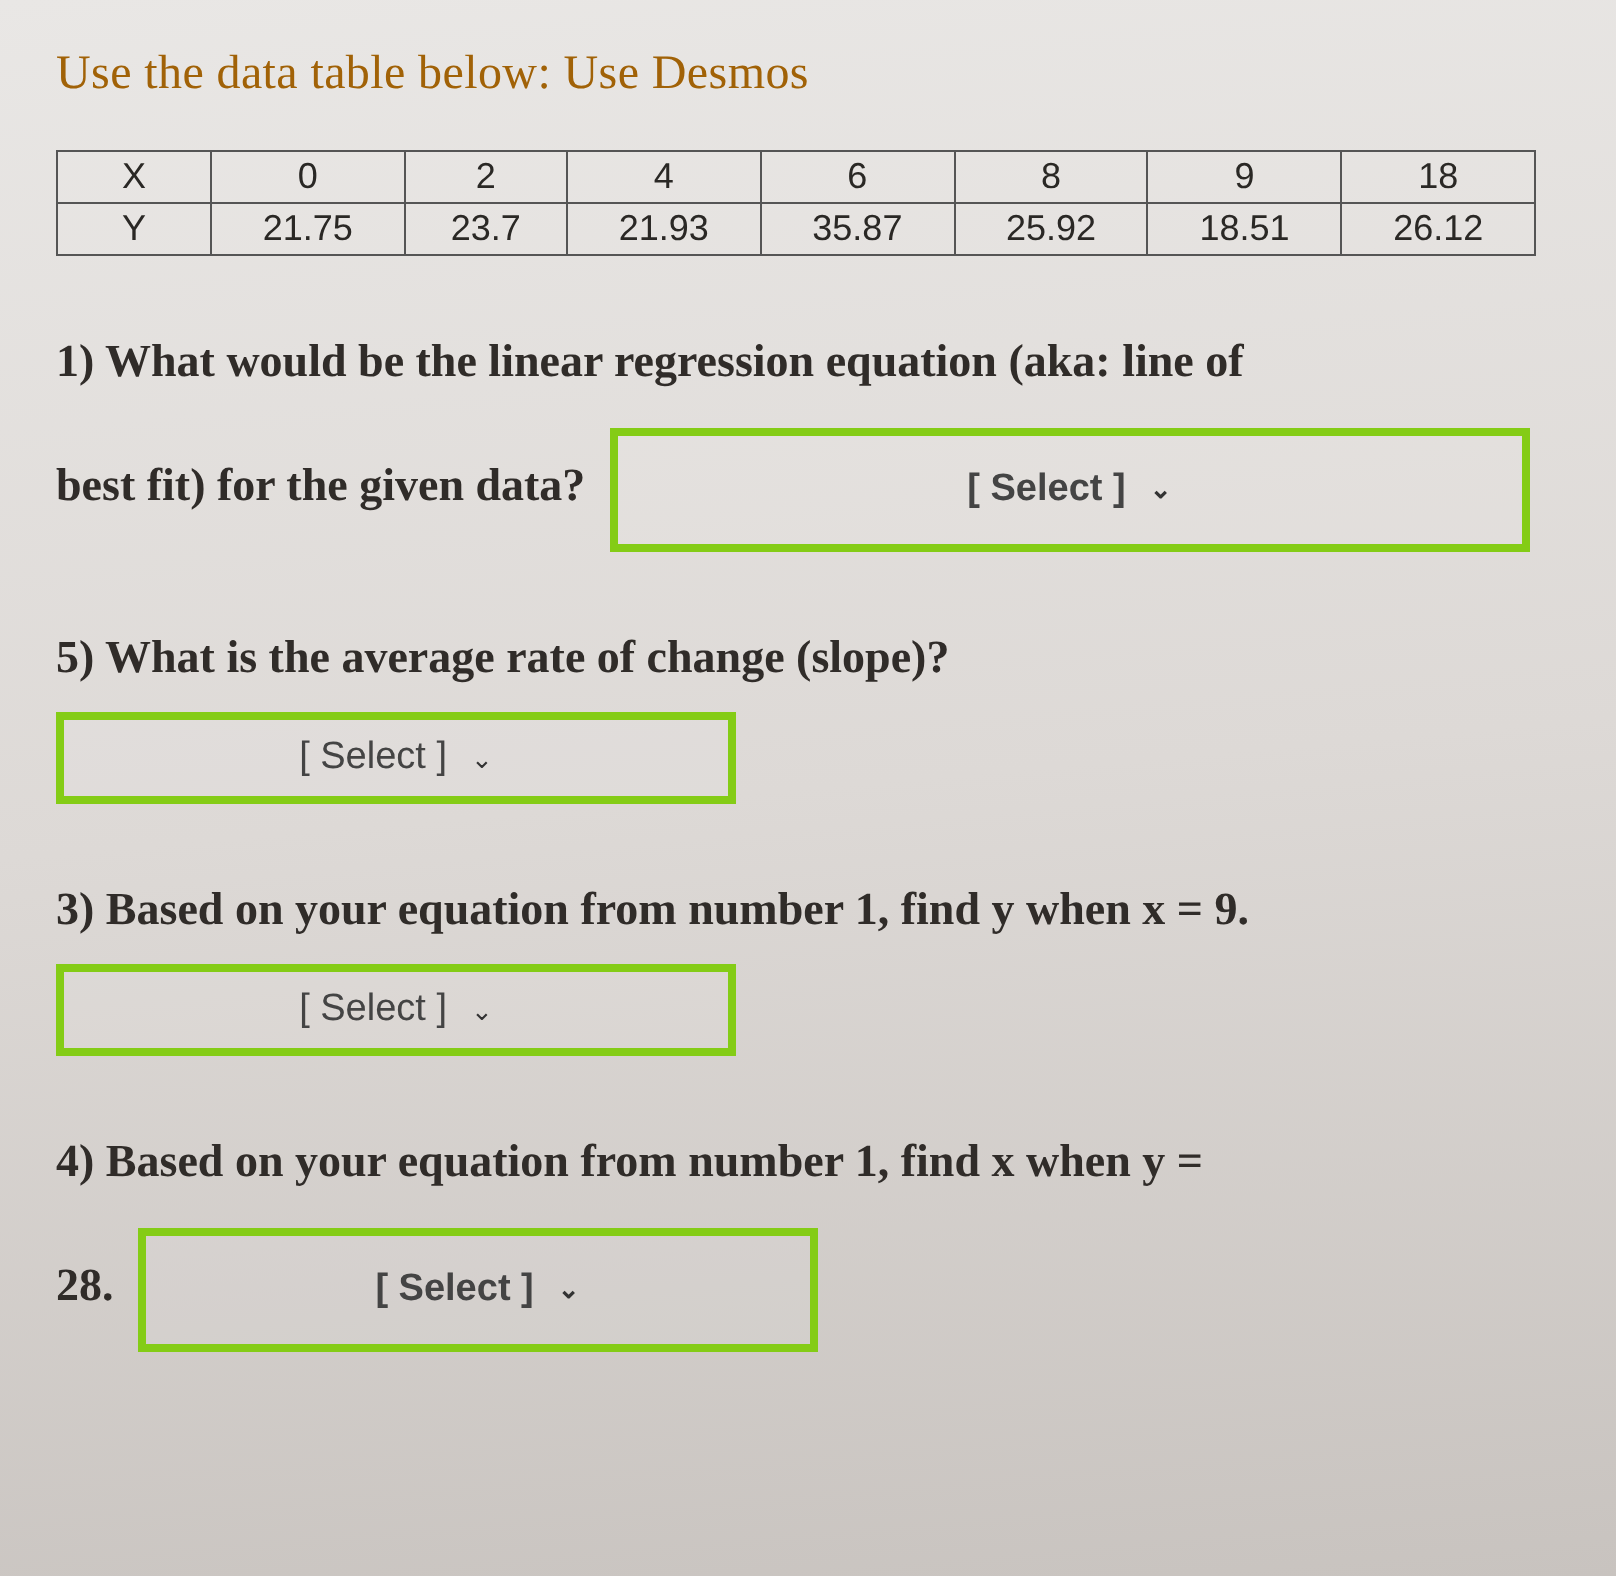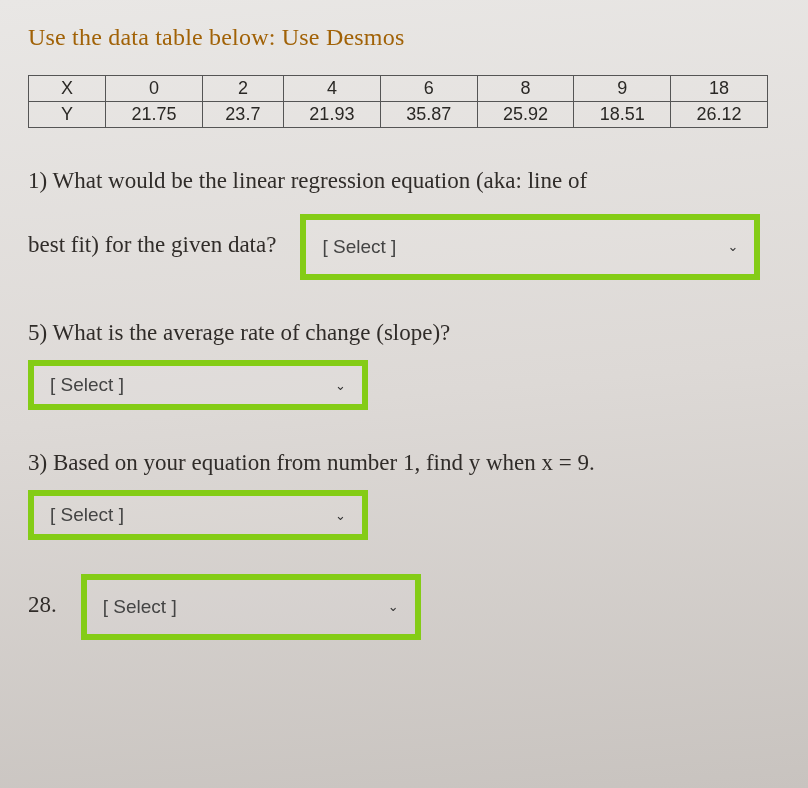--- a/index.html
+++ b/index.html
@@ -34,50 +34,51 @@
     color: #2a2825;
   }
   table.data td.rowhead {
     width: 60px;
   }
   .qtext {
     font-size: 23px;
     line-height: 2.0;
     color: #302c29;
     margin-top: 6px;
+    font-weight: bold;
   }
   .qblock {
     margin-bottom: 30px;
   }
   .select-box {
     display: inline-flex;
     align-items: center;
-    justify-content: space-between;
-    border: 6px solid #84cc16;
+    justify-content: center;
+    border: 4px solid #84cc16;
     background: rgba(255,255,255,0.08);
     padding: 8px 16px;
     font-size: 19px;
     color: #444;
     font-family: Arial, Helvetica, sans-serif;
     vertical-align: middle;
     box-sizing: border-box;
     margin-top: 4px;
   }
   .select-box.wide { width: 460px; }
   .select-box.med  { width: 340px; }
   .chev {
     font-size: 13px;
     color: #333;
     margin-left: 12px;
   }
   .inline-row {
     display: flex;
     align-items: center;
     flex-wrap: wrap;
-    gap: 24px;
+    gap: 12px;
   }
 </style>
 </head>
 <body>
 
 <div class="heading">Use the data table below: Use Desmos</div>
 
 <table class="data">
   <tbody>
       <tr>
@@ -128,20 +129,21 @@
   <div class="qtext">3) Based on your equation from number 1, find y when x = 9.</div>
   <div>
     <span class="select-box med">
       <span>[ Select ]</span>
       <span class="chev">⌄</span>
     </span>
   </div>
 </div>
 
 <div class="qblock">
+  <div class="qtext">4) Based on your equation from number 1, find x when y =</div>
   <div class="qtext inline-row">
     <span>28.</span>
     <span class="select-box med">
       <span>[ Select ]</span>
       <span class="chev">⌄</span>
     </span>
   </div>
 </div>
 
 </body></html>

